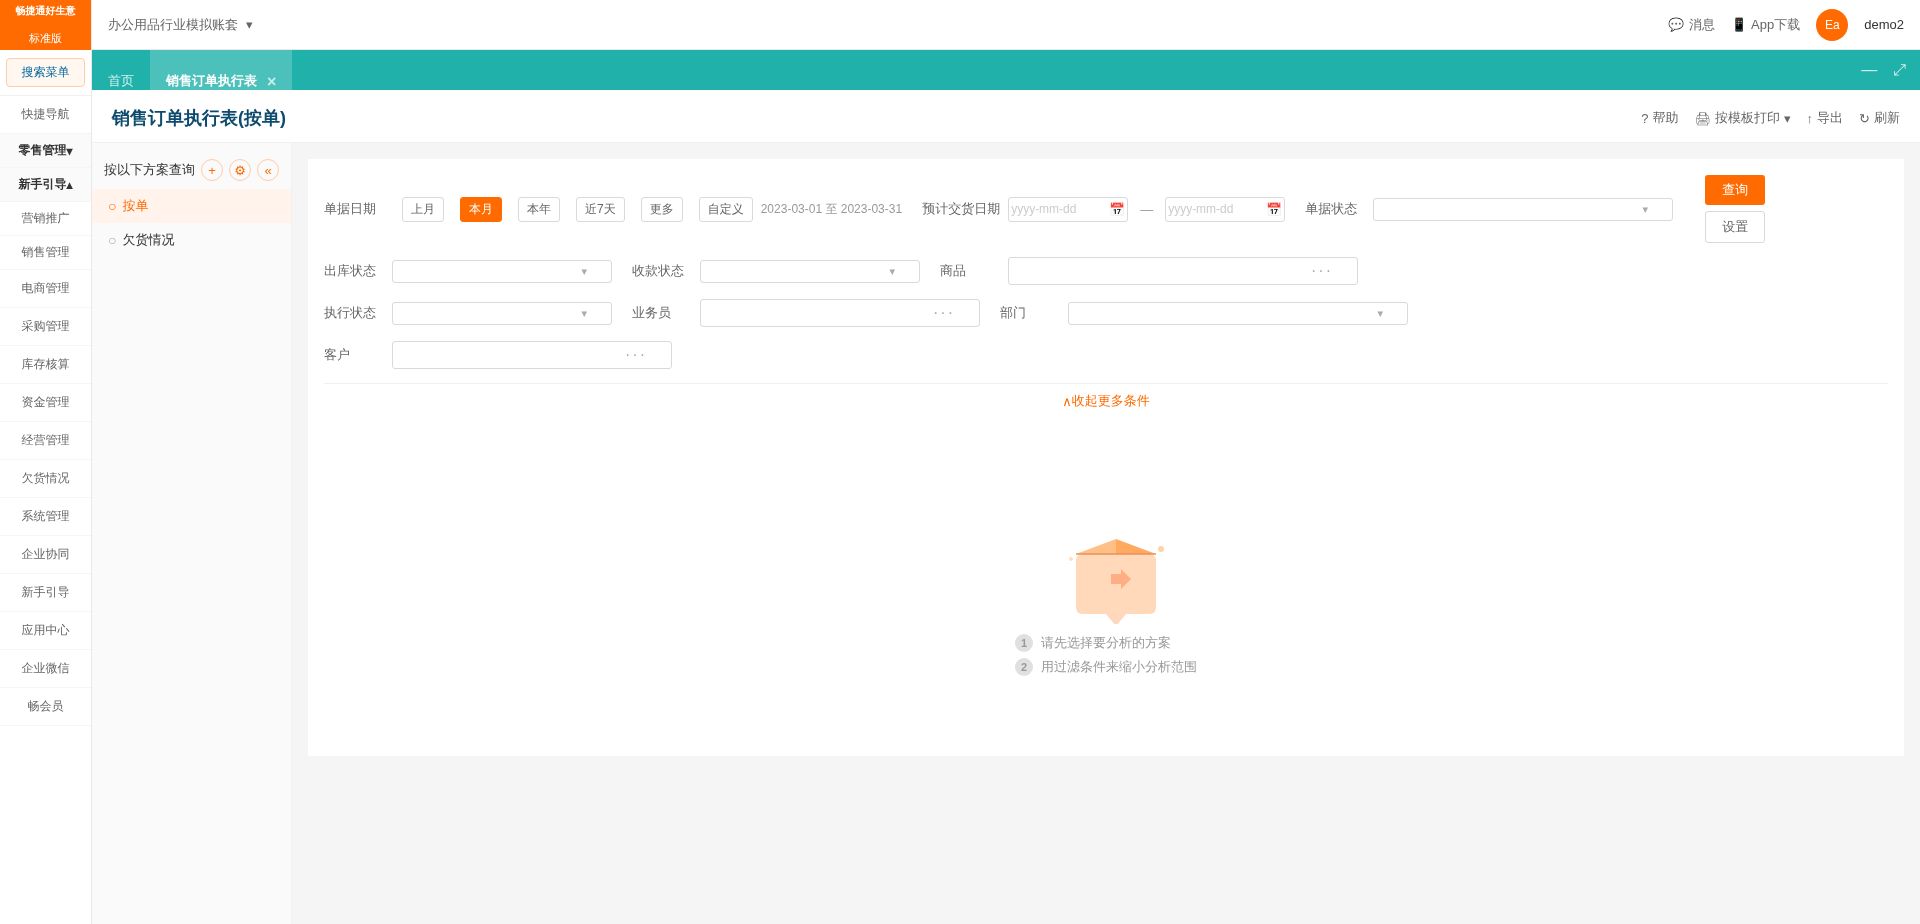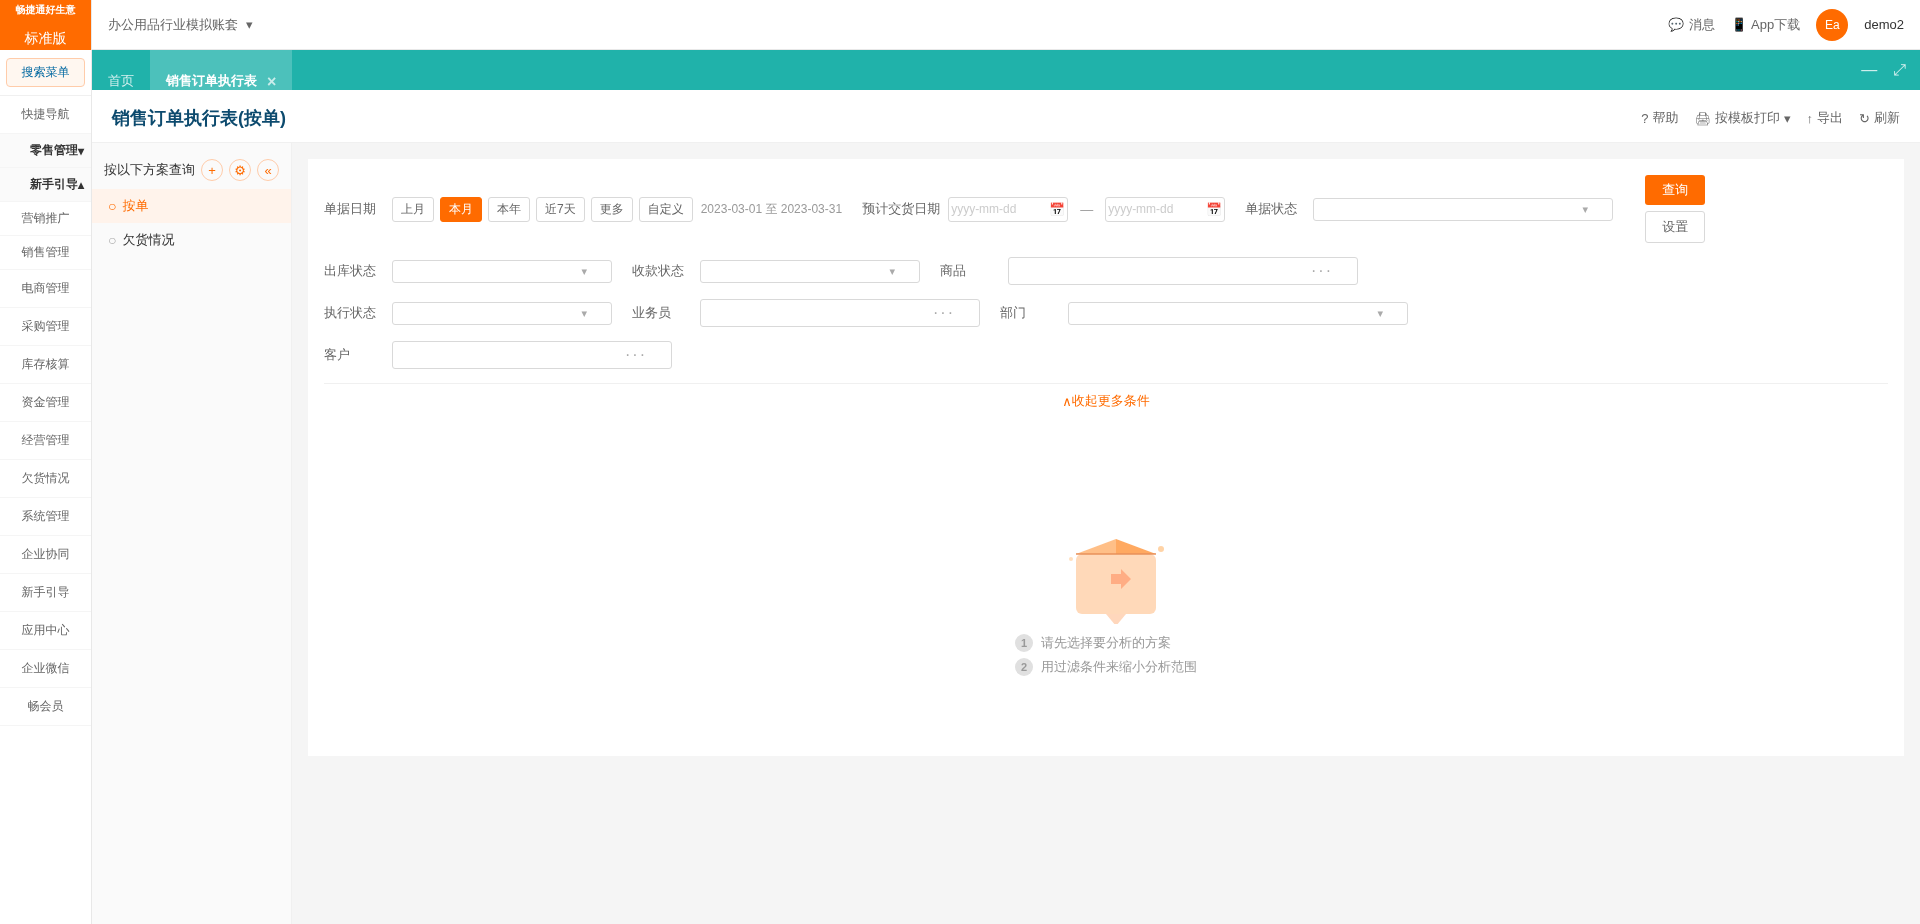--- a/index.html
+++ b/index.html
@@ -2,25 +2,25 @@
 <html><head>
   <meta charset="utf-8">
   <style>
     * { margin: 0; padding: 0; box-sizing: border-box; }
     body { font-family: 'Microsoft YaHei', Arial, sans-serif; font-size: 13px; background: #f0f2f5; color: #333; width: 1920px; height: 924px; overflow: hidden; display: flex; }
 
     
     .sidebar { width: 92px; background: #fff; display: flex; flex-direction: column; border-right: 1px solid #e8e8e8; height: 924px; flex-shrink: 0; }
     .sidebar-logo { height: 50px; background: #ff6b00; display: flex; align-items: center; justify-content: center; flex-direction: column; padding: 6px; }
     .sidebar-logo-text { color: #fff; font-size: 10px; line-height: 1.3; text-align: center; font-weight: bold; }
-    .sidebar-logo-sub { color: #fff; font-size: 14px; margin-top: 14px; }
+    .sidebar-logo-sub { color: #fff; font-size: 11px; margin-top: 14px; }
     .sidebar-search { padding: 8px 6px; border-bottom: 1px solid #f0f0f0; }
     .sidebar-search-btn { width: 100%; background: #fff7f0; border: 1px solid #ffccaa; border-radius: 4px; padding: 5px 0; text-align: center; color: #0369a1; font-size: 12px; cursor: pointer; }
     .sidebar-nav-item { padding: 10px 6px; text-align: center; cursor: pointer; font-size: 12px; color: #666; border-bottom: 1px solid #f5f5f5; }
-    .sidebar-nav-item.section { font-size: 12px; color: #333; font-weight: bold; padding: 8px 7px; background: #fafafa; display: flex; align-items: center; justify-content: flex-end; }
+    .sidebar-nav-item.section { font-size: 12px; color: #333; font-weight: bold; padding: 8px 7px; background: #fafafa; display: flex; align-items: center; justify-content: center; }
     .sidebar-nav-item.sub { padding: 8px 6px; font-size: 12px; color: #666; }
 
     
     .main { flex: 1; display: flex; flex-direction: column; height: 924px; overflow: hidden; }
 
     
     .topbar { height: 50px; background: #fff; border-bottom: 1px solid #e8e8e8; display: flex; align-items: center; justify-content: space-between; padding: 0 16px; flex-shrink: 0; }
     .topbar-left { display: flex; align-items: center; gap: 8px; }
     .topbar-title { font-size: 13px; color: #666; }
     .topbar-dropdown { color: #666; cursor: pointer; }
@@ -53,21 +53,21 @@
 
     
     .right-panel { flex: 1; padding: 16px; }
 
     
     .filter-area { background: #fff; padding: 16px; }
     .filter-row { display: flex; align-items: center; margin-bottom: 14px; gap: 20px; flex-wrap: wrap; }
     .filter-item { display: flex; align-items: center; gap: 8px; }
     .filter-label { color: #666; font-size: 13px; white-space: nowrap; min-width: 60px; text-align: left; }
     .filter-date-group { display: flex; align-items: center; gap: 6px; }
-    .date-btn { padding: 3px 8px; font-size: 12px; border: 1px solid #d9d9d9; border-radius: 3px; cursor: pointer; color: #666; background: #fff; }
+    .date-btn { padding: 3px 8px; font-size: 12px; border: 1px solid #d9d9d9; border-radius: 3px; cursor: pointer; color: #666; background: #fff; margin-left: 10px; }
     .date-btn.active { background: #ff6b00; color: #fff; border-color: #ff6b00; }
     .date-range { font-size: 12px; color: #999; }
     .date-input { border: 1px solid #d9d9d9; border-radius: 3px; padding: 4px 2px; font-size: 12px; width: 120px; color: #999; display: flex; align-items: center; justify-content: space-between; }
     .date-input-icon { color: #aaa; font-size: 13px; }
     .date-separator { color: #999; padding: 0 4px; }
     .select-field { border: 1px solid #d9d9d9; border-radius: 3px; padding: 4px 24px 4px 8px; font-size: 12px; width: 220px; color: #ccc; position: relative; display: flex; align-items: center; justify-content: space-between; background: #fff; cursor: pointer; }
     .select-field-lg { width: 300px; }
     .select-dropdown-icon { color: #aaa; font-size: 11px; }
     .field-dots { color: #aaa; font-size: 16px; letter-spacing: 2px; cursor: pointer; }
     .filter-more { display: flex; align-items: center; justify-content: center; padding: 8px 0; color: #ff6b00; font-size: 13px; cursor: pointer; border-top: 1px solid #f0f0f0; }

